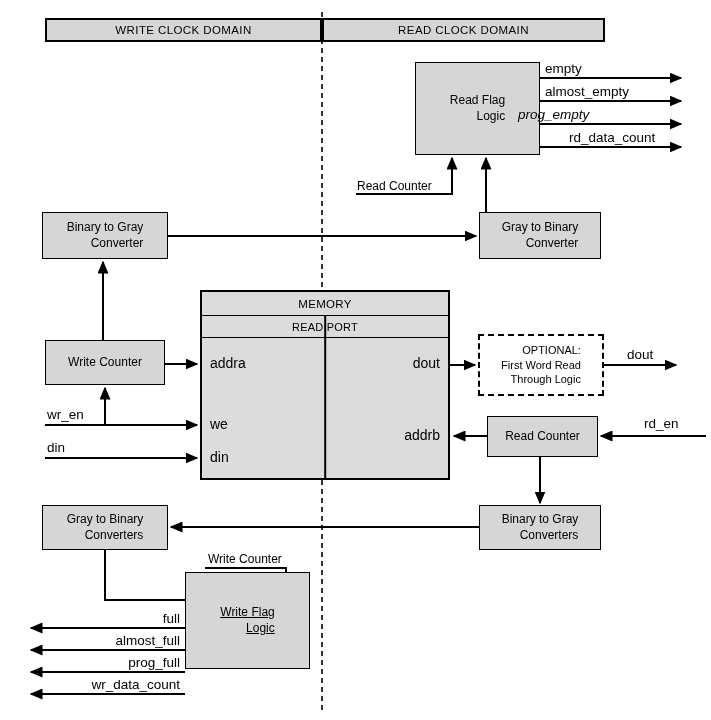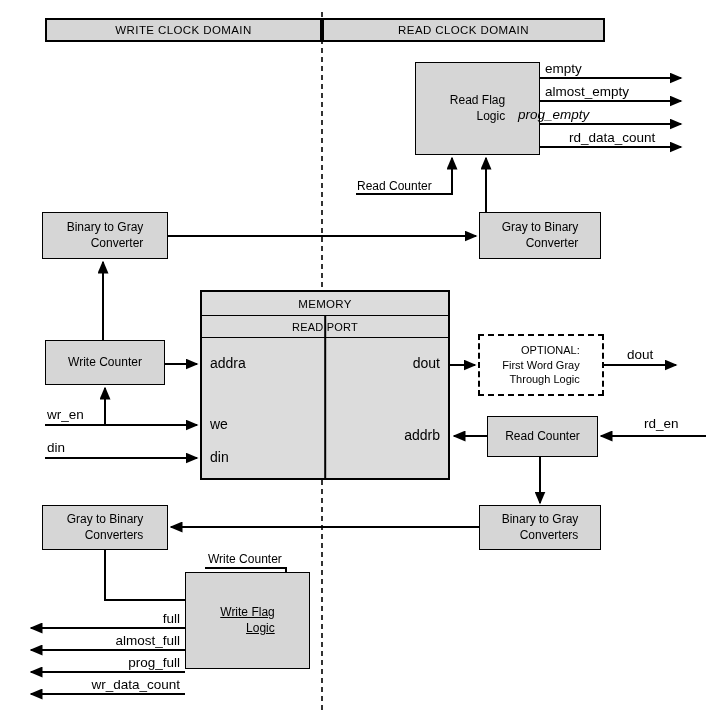--- a/index.html
+++ b/index.html
@@ -99,21 +99,21 @@
   <div class="hdr" style="left:322px; top:18px; width:283px;">READ CLOCK DOMAIN</div>
 
   <div class="block" style="left:415px; top:62px; width:125px; height:93px;">Read Flag
 Logic</div>
   <div class="block" style="left:42px; top:212px; width:126px; height:47px;">Binary to Gray
 Converter</div>
   <div class="block" style="left:479px; top:212px; width:122px; height:47px;">Gray to Binary
 Converter</div>
   <div class="block" style="left:45px; top:340px; width:120px; height:45px;">Write Counter</div>
   <div class="block optional" style="left:478px; top:334px; width:126px; height:62px;">OPTIONAL:
-First Word Gray
+First Word Read
 Through Logic</div>
   <div class="block" style="left:487px; top:416px; width:111px; height:41px;">Read Counter</div>
   <div class="block" style="left:42px; top:505px; width:126px; height:45px;">Gray to Binary
 Converters</div>
   <div class="block" style="left:479px; top:505px; width:122px; height:45px;">Binary to Gray
 Converters</div>
   <div class="block" style="left:185px; top:572px; width:125px; height:97px;text-decoration:underline;">Write Flag
 Logic</div>
 
   <div class="memory">

